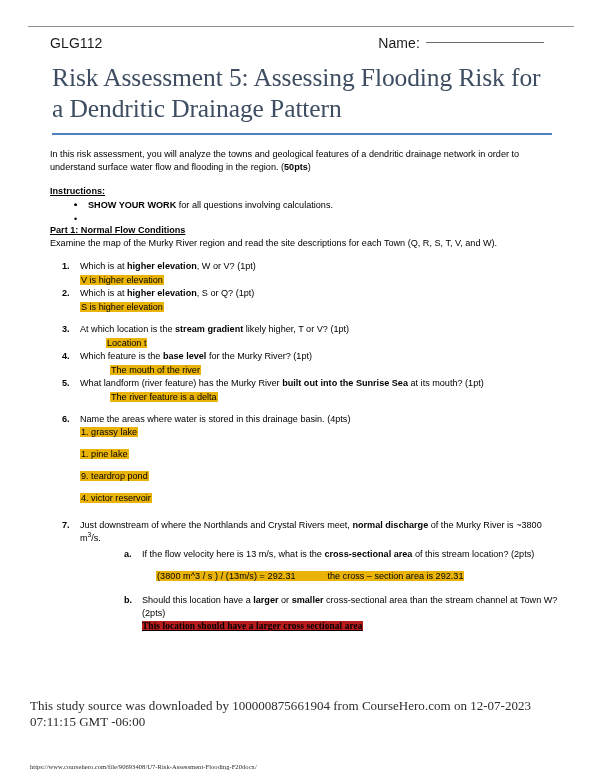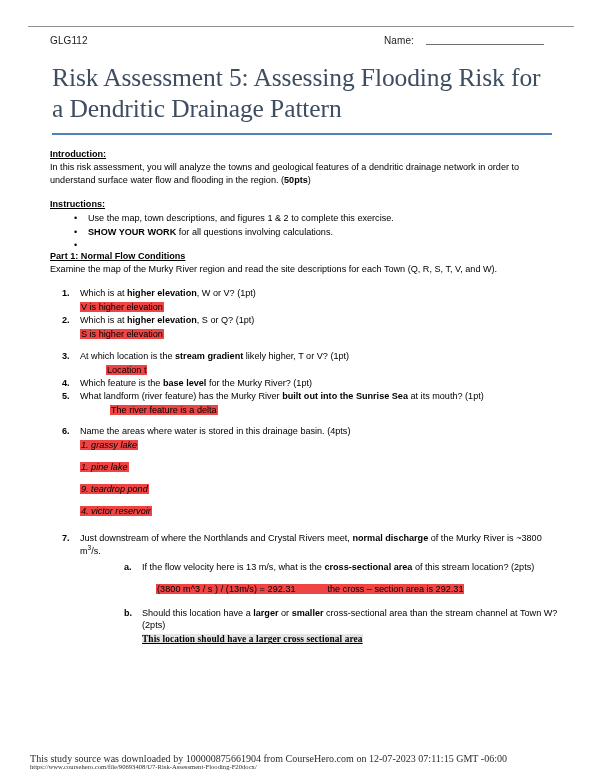--- a/index.html
+++ b/index.html
@@ -34,26 +34,26 @@
     background: #8f8f8f;
   }
   .header-row {
     position: absolute;
     left: 50px;
     right: 50px;
     top: 35px;
     display: flex;
     justify-content: space-between;
     align-items: baseline;
-    font-size: 10px;
+    font-size: 14px;
     letter-spacing: 0.1px;
     color: #1b1b1b;
   }
   .course-code { font-weight: 400; }
-  .name-block { display: flex; align-items: center; gap: 12px; margin-right: 8px;}
+  .name-block { display: flex; align-items: flex-start; gap: 6px; margin-right: 8px;}
   .name-rule {
     display: inline-block;
     width: 118px;
     border-bottom: 1px solid #6d6d6d;
     height: 7px;
   }
 
   
   .doc-title {
     position: absolute;
@@ -126,21 +126,21 @@
     font-weight: bold;
     width: 16px;
   }
   .qtext { display: block; }
 
   .answer {
     display: block;
     margin-top: 1px;
   }
   .hl {
-    background: #ef4444;
+    background: #eab308;
     color: #000;
     padding: 0 1px;
   }
   .ans-indent { margin-left: 30px; }
   .ans-indent2 { margin-left: 26px; }
 
   
   .sublist { margin: 0; padding: 0; list-style: none; }
   .subitem {
     position: relative;
@@ -150,49 +150,49 @@
   .subnum {
     position: absolute;
     left: 44px;
     top: 0;
     font-weight: bold;
   }
   .ans-serif-underline {
     font-family: "Liberation Serif", serif;
     font-weight: bold;
     text-decoration: underline;
-    background: #e5e5e5;
+    background: #b91c1c;
     font-size: 9.4px;
     letter-spacing: 0.1px;
   }
   .mono-ans { letter-spacing: 0.05px; }
 
   b, strong { font-weight: bold; }
   sup { font-size: 6.6px; vertical-align: super; line-height: 0; }
 
   
   .footer {
     position: absolute;
     left: 30px;
     right: 30px;
     font-family: "Liberation Serif", serif;
     color: #2b2b2b;
   }
   .footer-line1 {
-    top: 753px;
-    font-size: 10px;
+    top: 698px;
+    font-size: 13px;
     letter-spacing: 0.02px;
   }
   .footer-line2 {
     top: 763px;
     font-size: 6.6px;
     letter-spacing: 0.02px;
   }
   .spacer-q { height: 9px; }
-  .answers-6 > div { margin-top: 9px; font-style: italic; }
+  .answers-6 > div { margin-top: 9px; }
   .answers-6 > div:first-child { margin-top: 1px; }
 </style>
 </head>
 <body>
 
 <div class="page">
 
   <div class="top-rule"></div>
 
   <div class="header-row">
@@ -201,30 +201,28 @@
       <span>Name:</span>
       <span class="name-rule"></span>
     </span>
   </div>
 
   <div class="doc-title">Risk Assessment 5: Assessing Flooding Risk for a Dendritic Drainage Pattern</div>
   <div class="title-rule"></div>
 
   <div class="body-area">
 
-    <p class="sec-head">Introduction:</p>
     <p class="para"><span>In this risk assessment, you will analyze the towns and geological features of a dendritic drainage network in order to understand surface water flow and flooding in the region. (</span><b>50pts</b><span>)</span></p>
 
     <div class="gap-md"></div>
 
     <p class="sec-head">Instructions:</p>
     <ul class="bullets">
       <li>
         <span class="bullet-dot">•</span>
-        <span>Use the map, town descriptions, and figures 1 &amp; 2 to complete this exercise.</span>
       </li>
       <li>
         <span class="bullet-dot">•</span>
         <b>SHOW YOUR WORK</b><span> for all questions involving calculations.</span>
       </li>
       <li>
         <span class="bullet-dot">•</span>
       </li>
     </ul>
 
@@ -253,20 +251,21 @@
 
       <li class="qitem">
         <span class="qnum">3.</span>
         <span class="qtext"><span>At which location is the </span><b>stream gradient</b><span> likely higher, T or V? (1pt)</span></span>
         <span class="answer ans-indent2"><span class="hl">Location t</span></span>
       </li>
 
       <li class="qitem">
         <span class="qnum">4.</span>
         <span class="qtext"><span>Which feature is the </span><b>base level</b><span> for the Murky River? (1pt)</span></span>
+        <span class="answer ans-indent"><span class="hl">The mouth of the river</span></span>
       </li>
 
       <li class="qitem">
         <span class="qnum">5.</span>
         <span class="qtext"><span>What landform (river feature) has the Murky River </span><b>built out into the Sunrise Sea</b><span> at its mouth? (1pt)</span></span>
         <span class="answer ans-indent"><span class="hl">The river feature is a delta</span></span>
       </li>
 
       <div class="spacer-q"></div>
 

